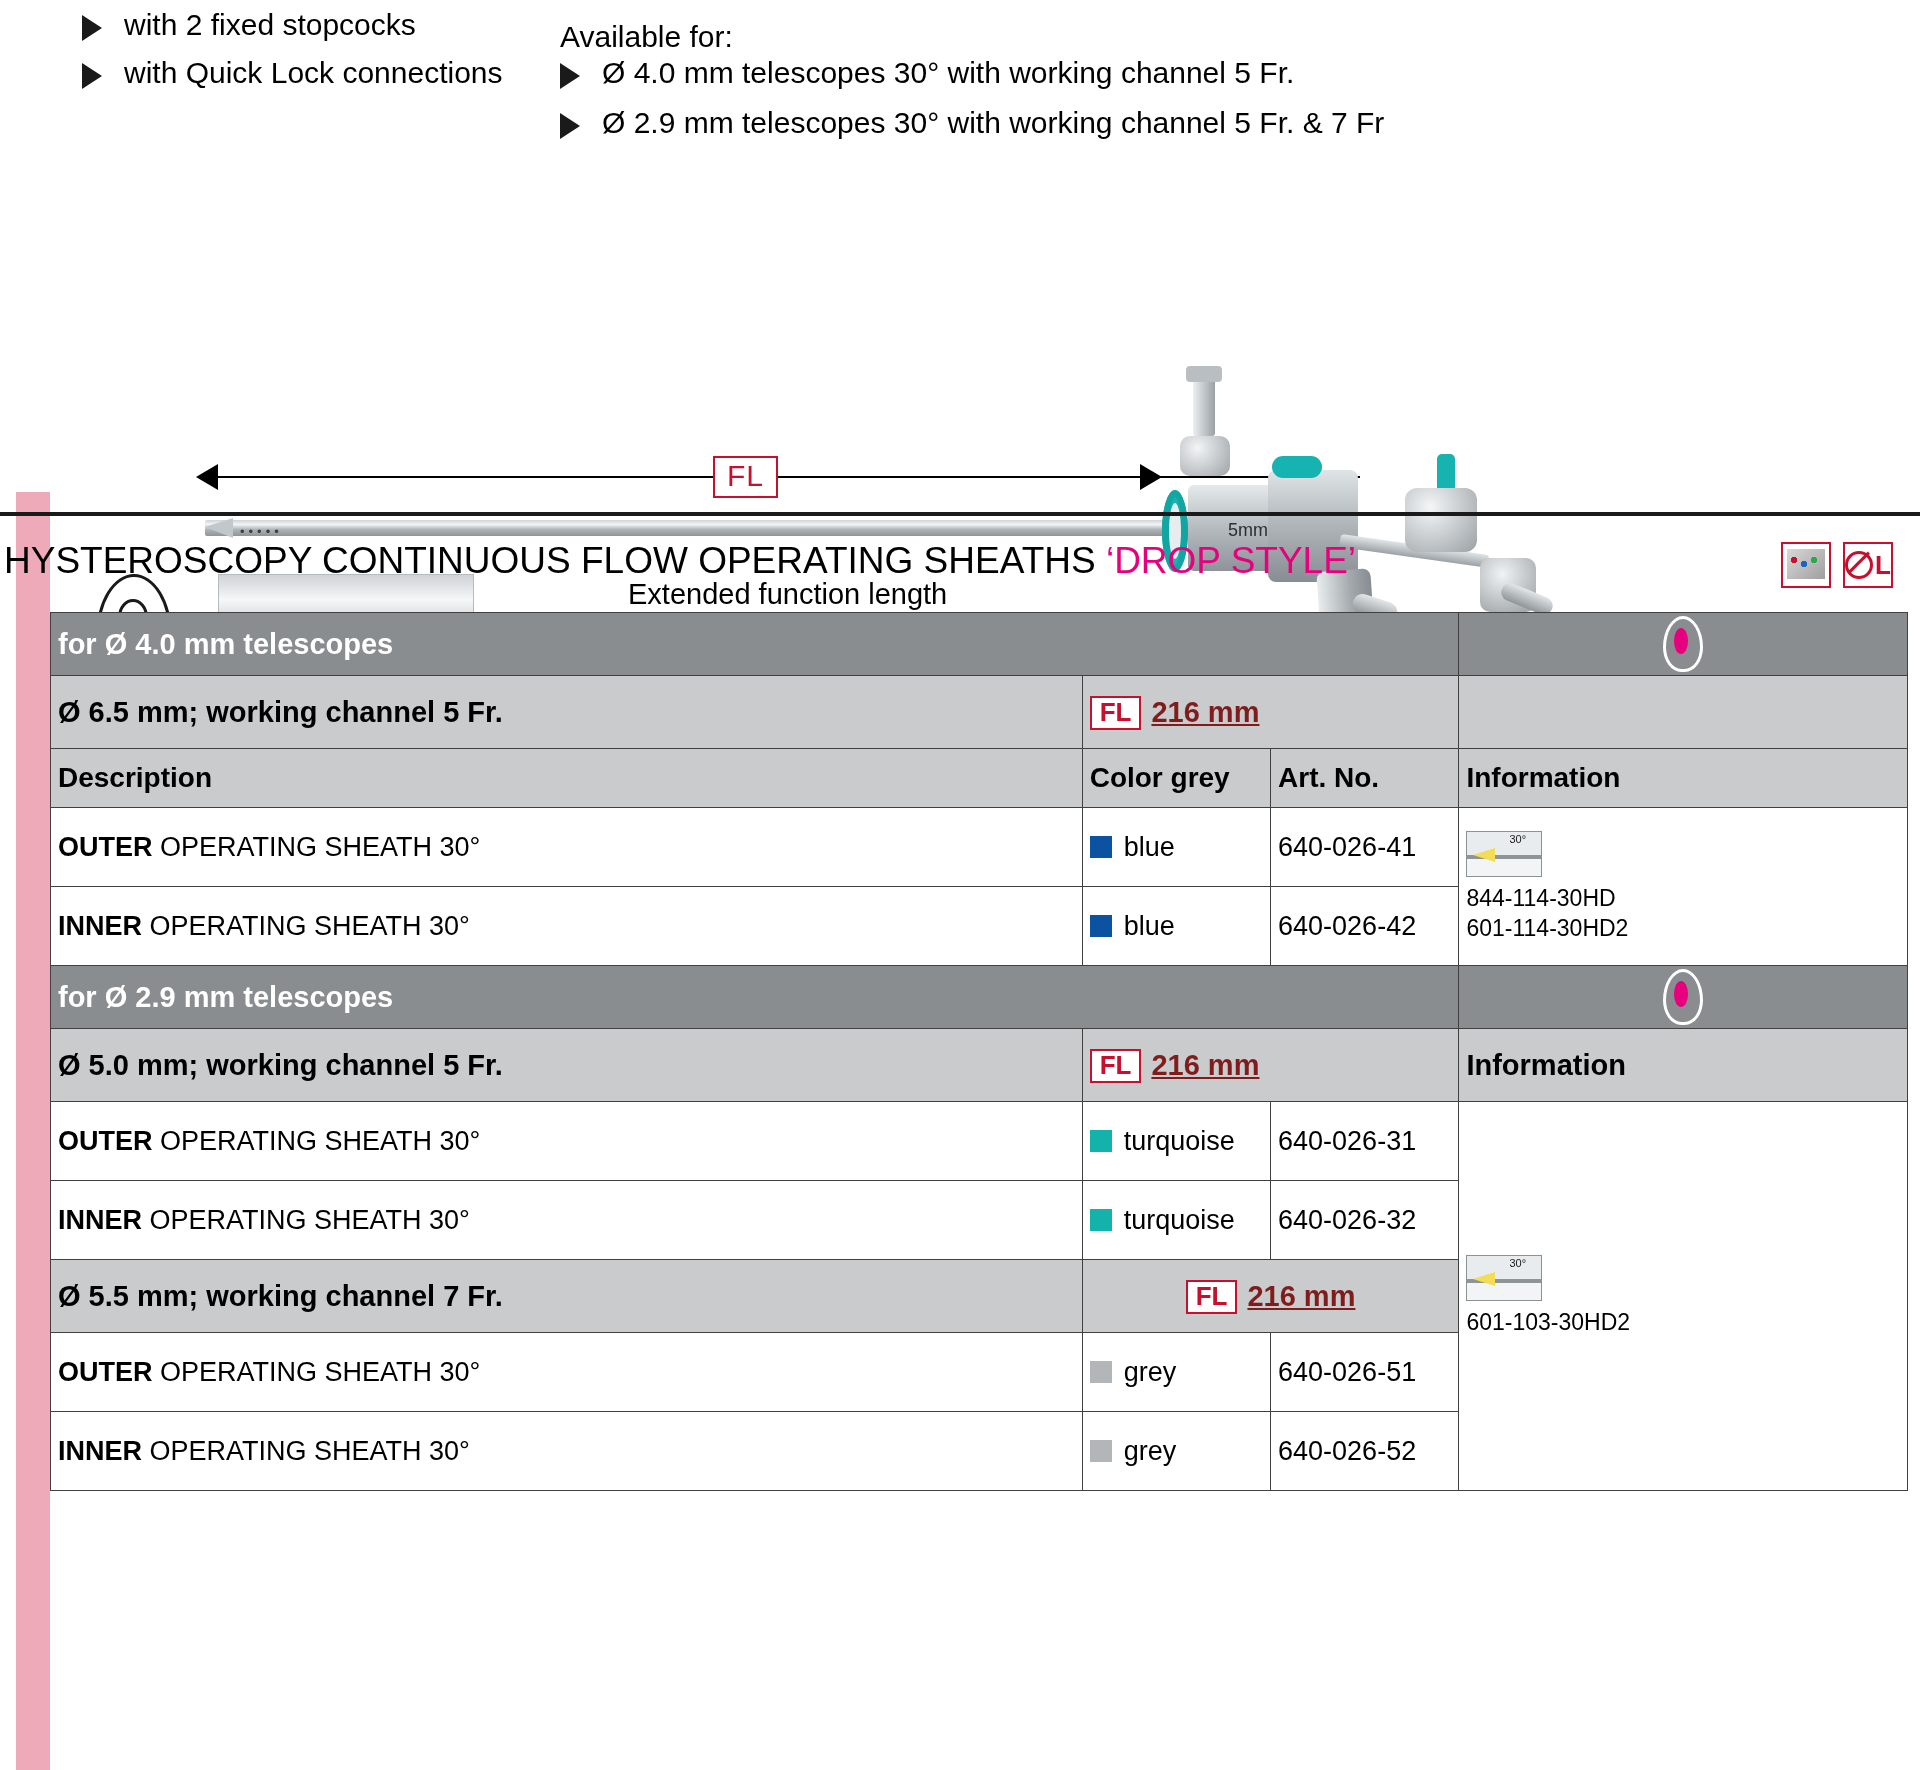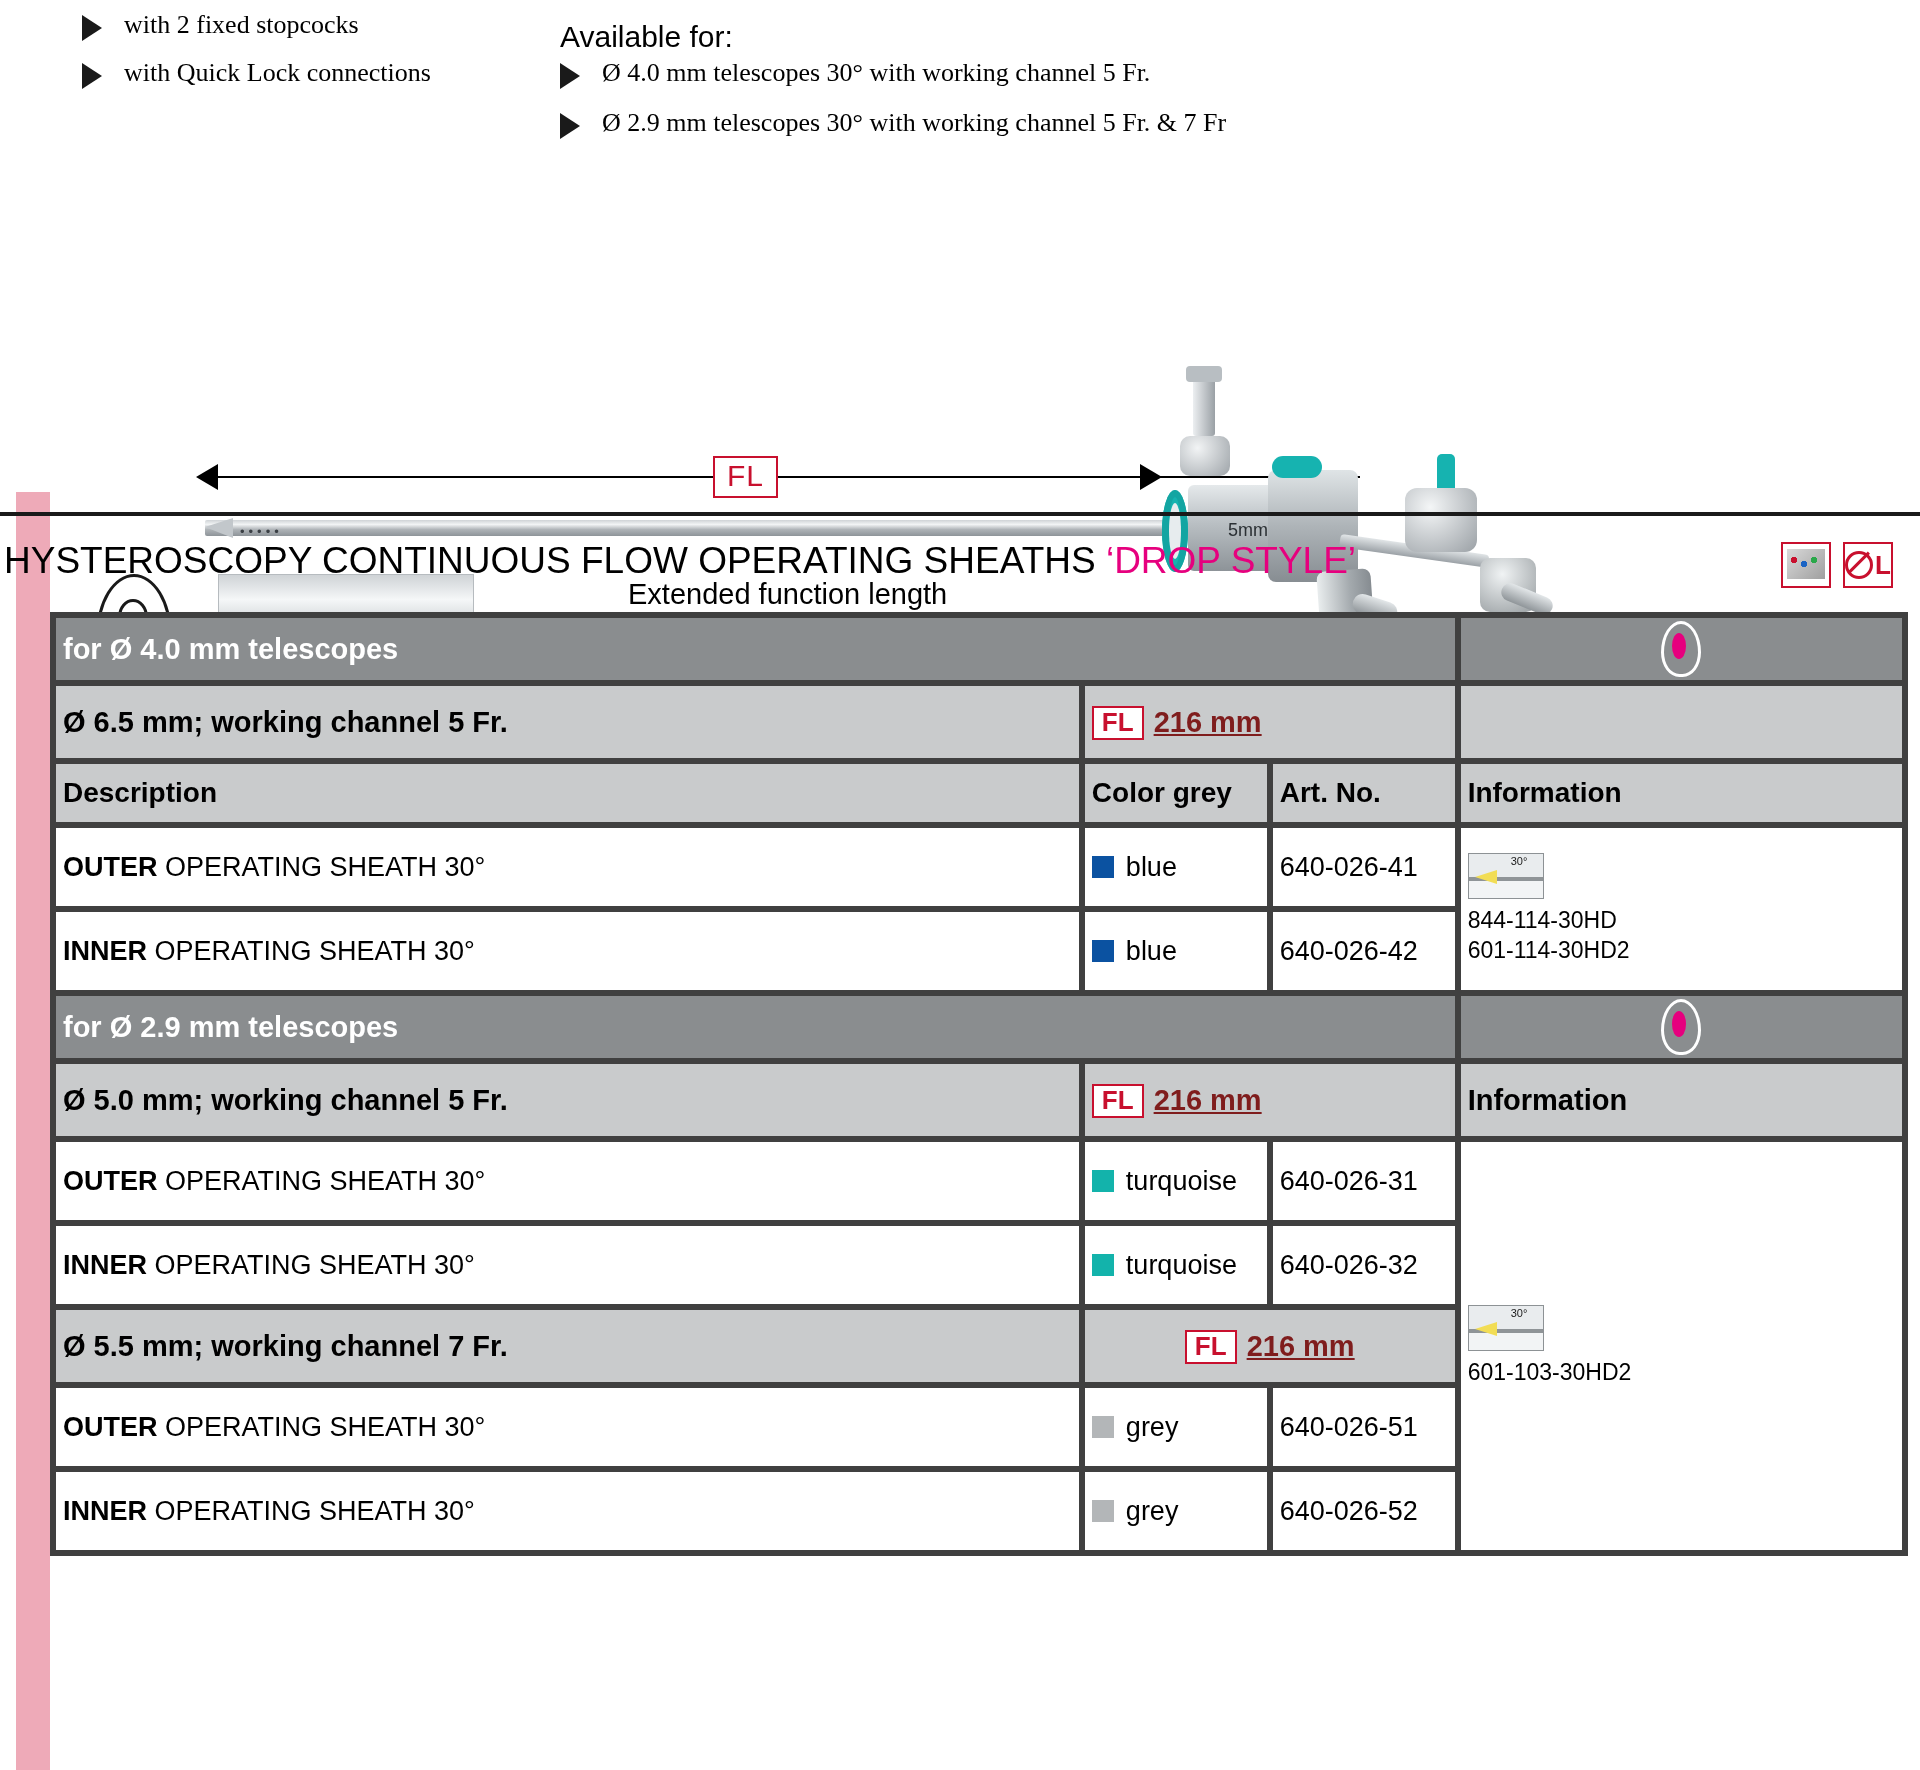--- a/index.html
+++ b/index.html
@@ -31,24 +31,23 @@
     width: 0;
     height: 0;
     border-top: 13px solid transparent;
     border-bottom: 13px solid transparent;
     border-left: 20px solid #1a1a1a;
     margin-right: 22px;
     margin-top: 7px;
     flex: 0 0 auto;
   }
   .bullet-text {
-    font-size: 26px;
+    font-size: 30px;
     line-height: 34px;
     white-space: nowrap;
-    font-family: Liberation Serif, serif;
   }
   .col-left-1 { left: 82px; top: 8px; }
   .col-left-2 { left: 82px; top: 56px; }
   .avail-label {
     position: absolute;
     left: 560px;
     top: 8px;
     font-size: 30px;
     white-space: nowrap;
     margin-top: 12px;
@@ -391,21 +390,21 @@
   table.spec {
     position: absolute;
     left: 50px;
     top: 612px;
     width: 1858px;
     border-collapse: collapse;
     table-layout: fixed;
     font-size: 27px;
   }
   table.spec td {
-    border: 6px solid #404040;
+    border: 1px solid #404040;
     padding: 0 7px;
     vertical-align: middle;
   }
   .row-dark td {
     background: #8a8d8f;
     color: #ffffff;
     font-weight: 700;
     height: 62px;
     font-size: 29px;
   }

